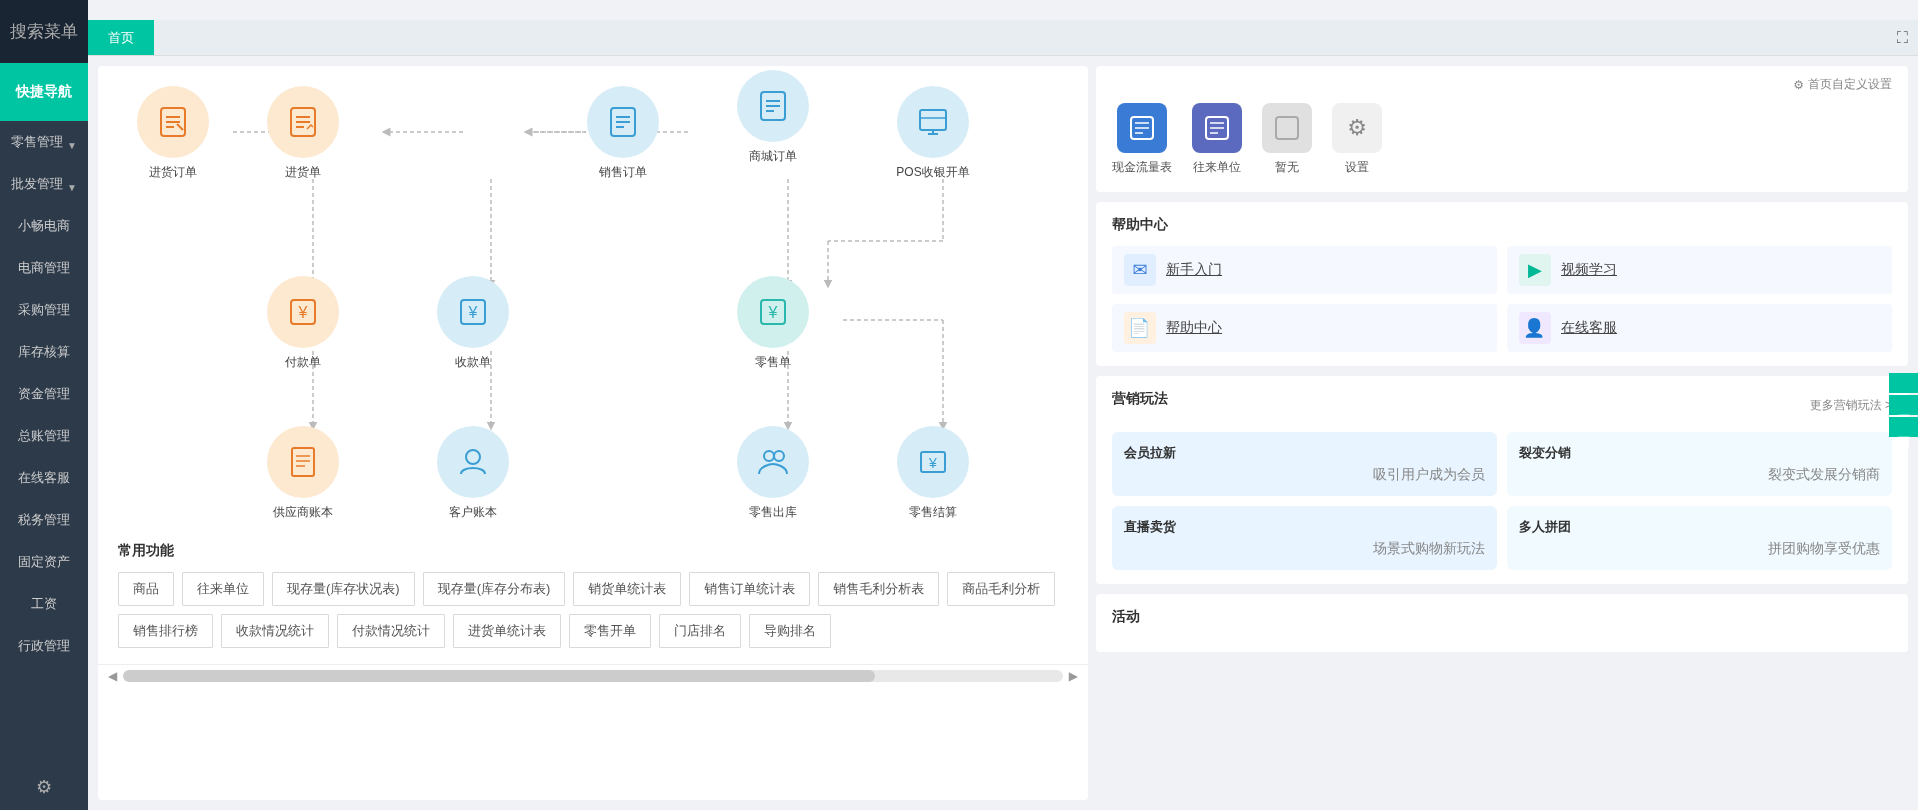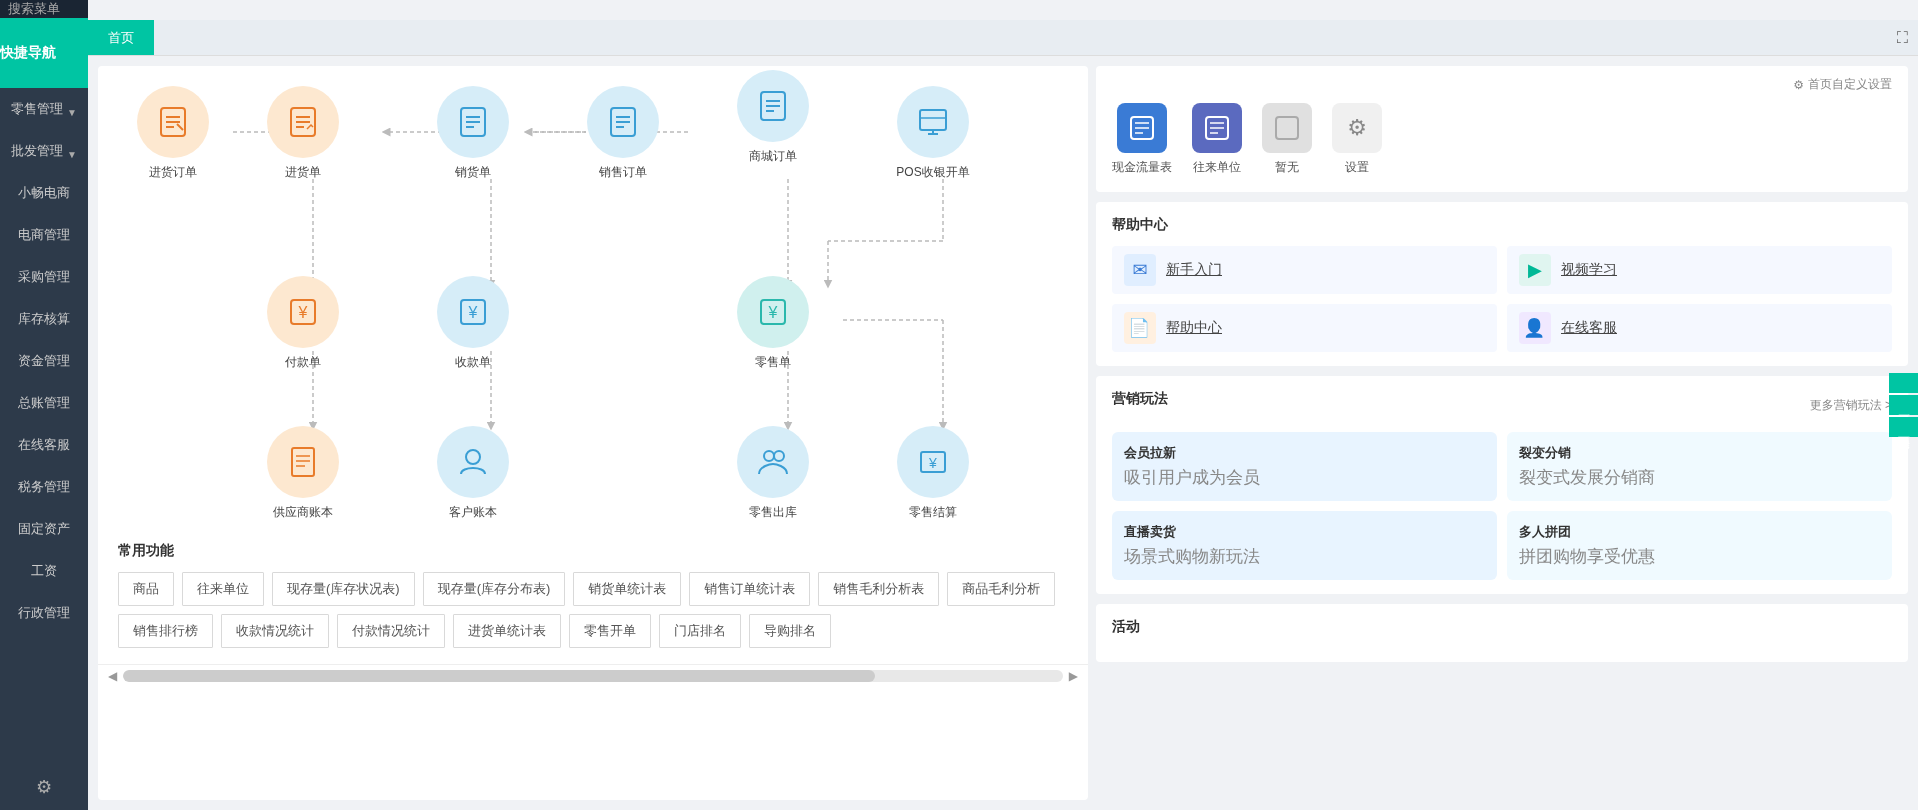--- a/index.html
+++ b/index.html
@@ -10,30 +10,30 @@
       width: 88px;
       background: #2d3a4a;
       display: flex;
       flex-direction: column;
       height: 100%;
       flex-shrink: 0;
     }
     .sidebar-search {
       background: #1a2533;
       color: #aaa;
-      padding: 0 8px;
-      font-size: 13px;
-      text-align: left;
+      padding: 20px 8px;
+      font-size: 17px;
+      text-align: center;
       cursor: pointer;
     }
     .sidebar-nav-header {
       background: #00c5a3;
       color: #fff;
-      text-align: left;
-      padding: 26px 0;
+      text-align: center;
+      padding: 20px 0;
       font-size: 14px;
       font-weight: bold;
     }
     .sidebar-item {
       color: #ccc;
       text-align: center;
       padding: 12px 4px;
       cursor: pointer;
       font-size: 13px;
       display: flex;
@@ -279,21 +279,21 @@
       grid-template-columns: 1fr 1fr;
       gap: 10px;
     }
     .marketing-item {
       background: #f0f8ff;
       border-radius: 6px;
       padding: 12px;
       cursor: pointer;
     }
     .mi-title { font-size: 13px; font-weight: bold; color: #333; margin-bottom: 4px; }
-    .mi-sub { font-size: 17px; color: #888; }
+    .mi-sub { font-size: 14px; color: #888; text-align: right; }
     .mi-blue { background: #e8f4ff; }
     .mi-light { background: #f0faff; }
 
     
     .activity {
       background: #fff;
       border-radius: 4px;
       padding: 14px 16px;
     }
 
@@ -480,31 +480,20 @@
               <rect x="6" y="4" width="24" height="28" rx="3" fill="none" stroke="#e87b2a" stroke-width="2"></rect>
               <line x1="11" y1="13" x2="25" y2="13" stroke="#e87b2a" stroke-width="2"></line>
               <line x1="11" y1="18" x2="25" y2="18" stroke="#e87b2a" stroke-width="2"></line>
               <line x1="11" y1="23" x2="19" y2="23" stroke="#e87b2a" stroke-width="2"></line>
               <path d="M22,25 L26,21 L28,23" stroke="#e87b2a" stroke-width="1.5" fill="none"></path>
             </svg>
           </div>
           <div class="node-label">进货单</div>
         </div>
 
-        <div class="node-wrapper" style="left:330px;top:20px;">
-          <div class="node-circle circle-blue">
-            <svg width="36" height="36" viewBox="0 0 36 36">
-              <rect x="6" y="4" width="24" height="28" rx="3" fill="none" stroke="#3a9ed4" stroke-width="2"></rect>
-              <line x1="11" y1="13" x2="25" y2="13" stroke="#3a9ed4" stroke-width="2"></line>
-              <line x1="11" y1="18" x2="25" y2="18" stroke="#3a9ed4" stroke-width="2"></line>
-              <line x1="11" y1="23" x2="19" y2="23" stroke="#3a9ed4" stroke-width="2"></line>
-            </svg>
-          </div>
-          <div class="node-label">销货单</div>
-        </div>
 
         <div class="node-wrapper" style="left:480px;top:20px;">
           <div class="node-circle circle-blue">
             <svg width="36" height="36" viewBox="0 0 36 36">
               <rect x="6" y="4" width="24" height="28" rx="3" fill="none" stroke="#3a9ed4" stroke-width="2"></rect>
               <line x1="11" y1="13" x2="25" y2="13" stroke="#3a9ed4" stroke-width="2"></line>
               <line x1="11" y1="18" x2="25" y2="18" stroke="#3a9ed4" stroke-width="2"></line>
               <line x1="11" y1="23" x2="19" y2="23" stroke="#3a9ed4" stroke-width="2"></line>
             </svg>
           </div>

